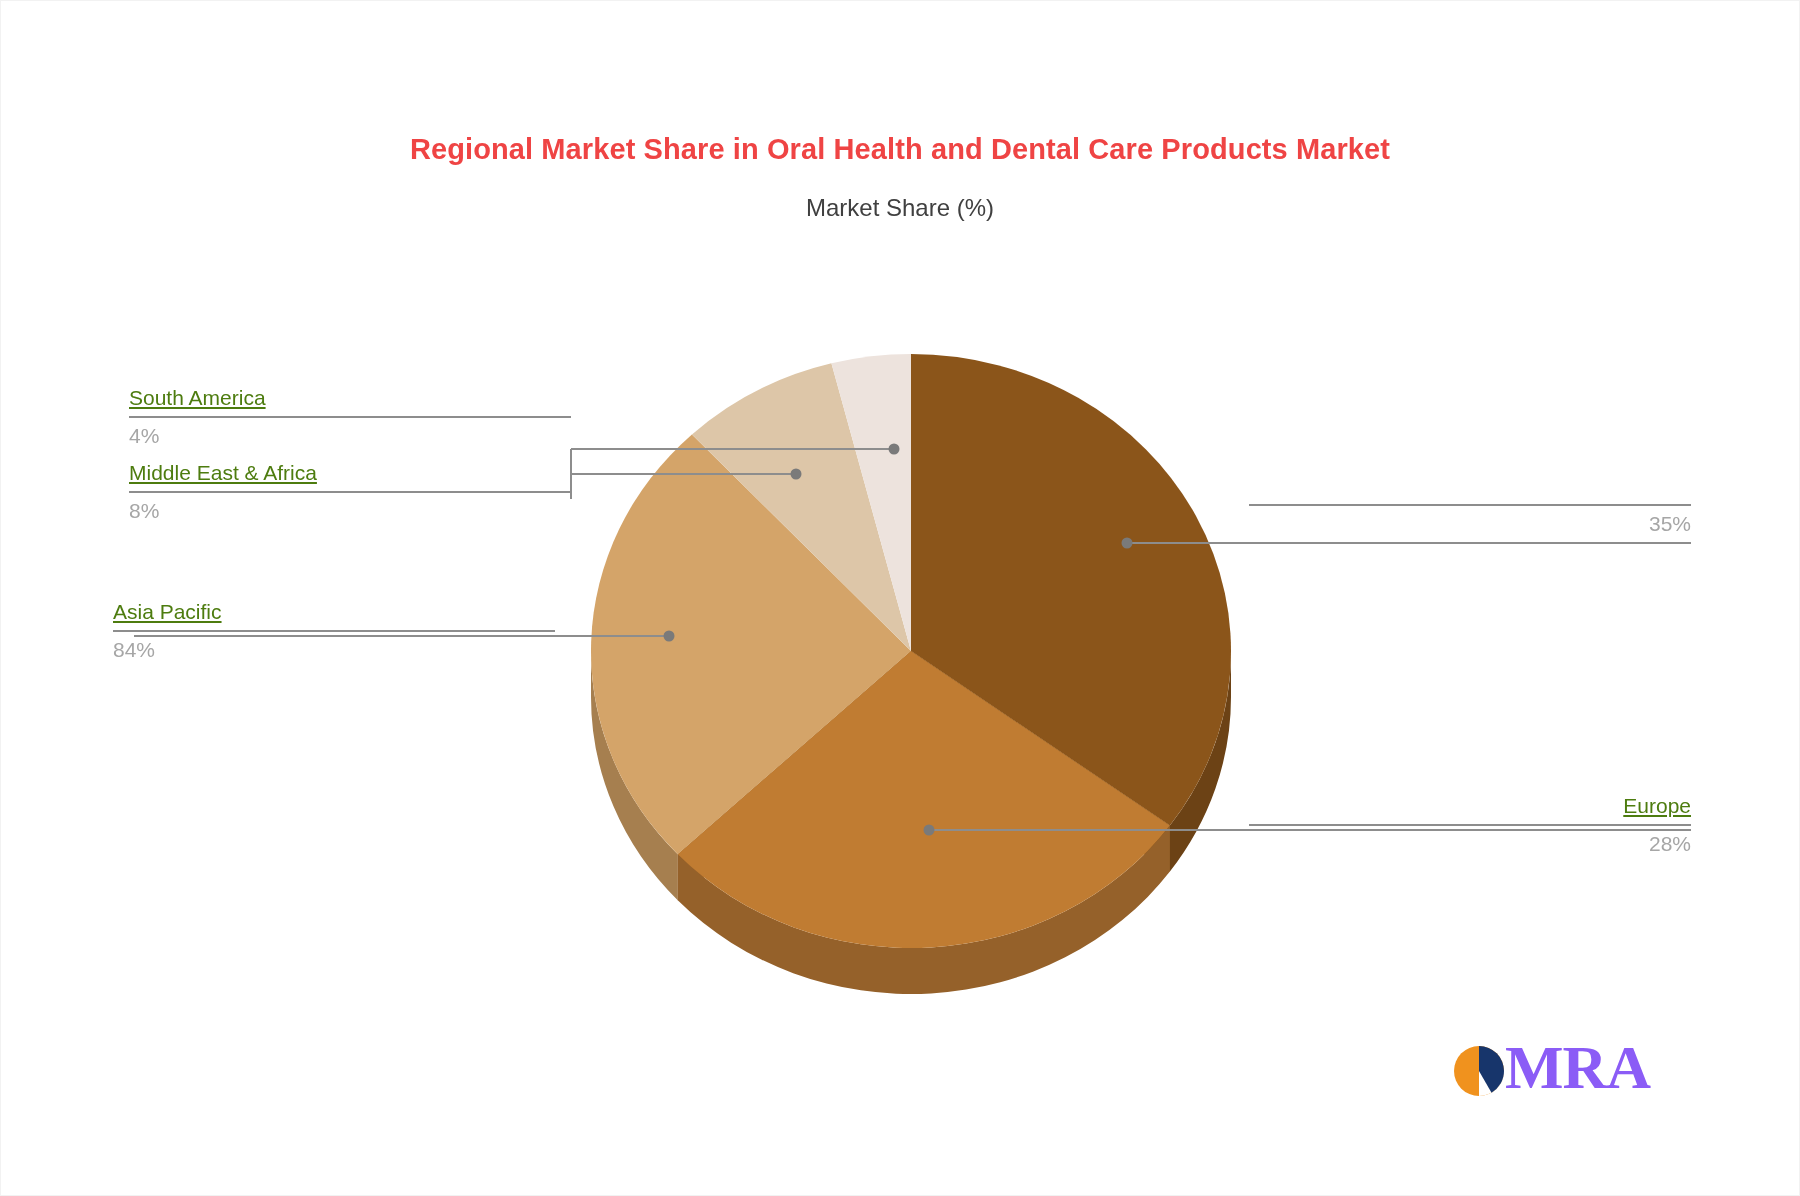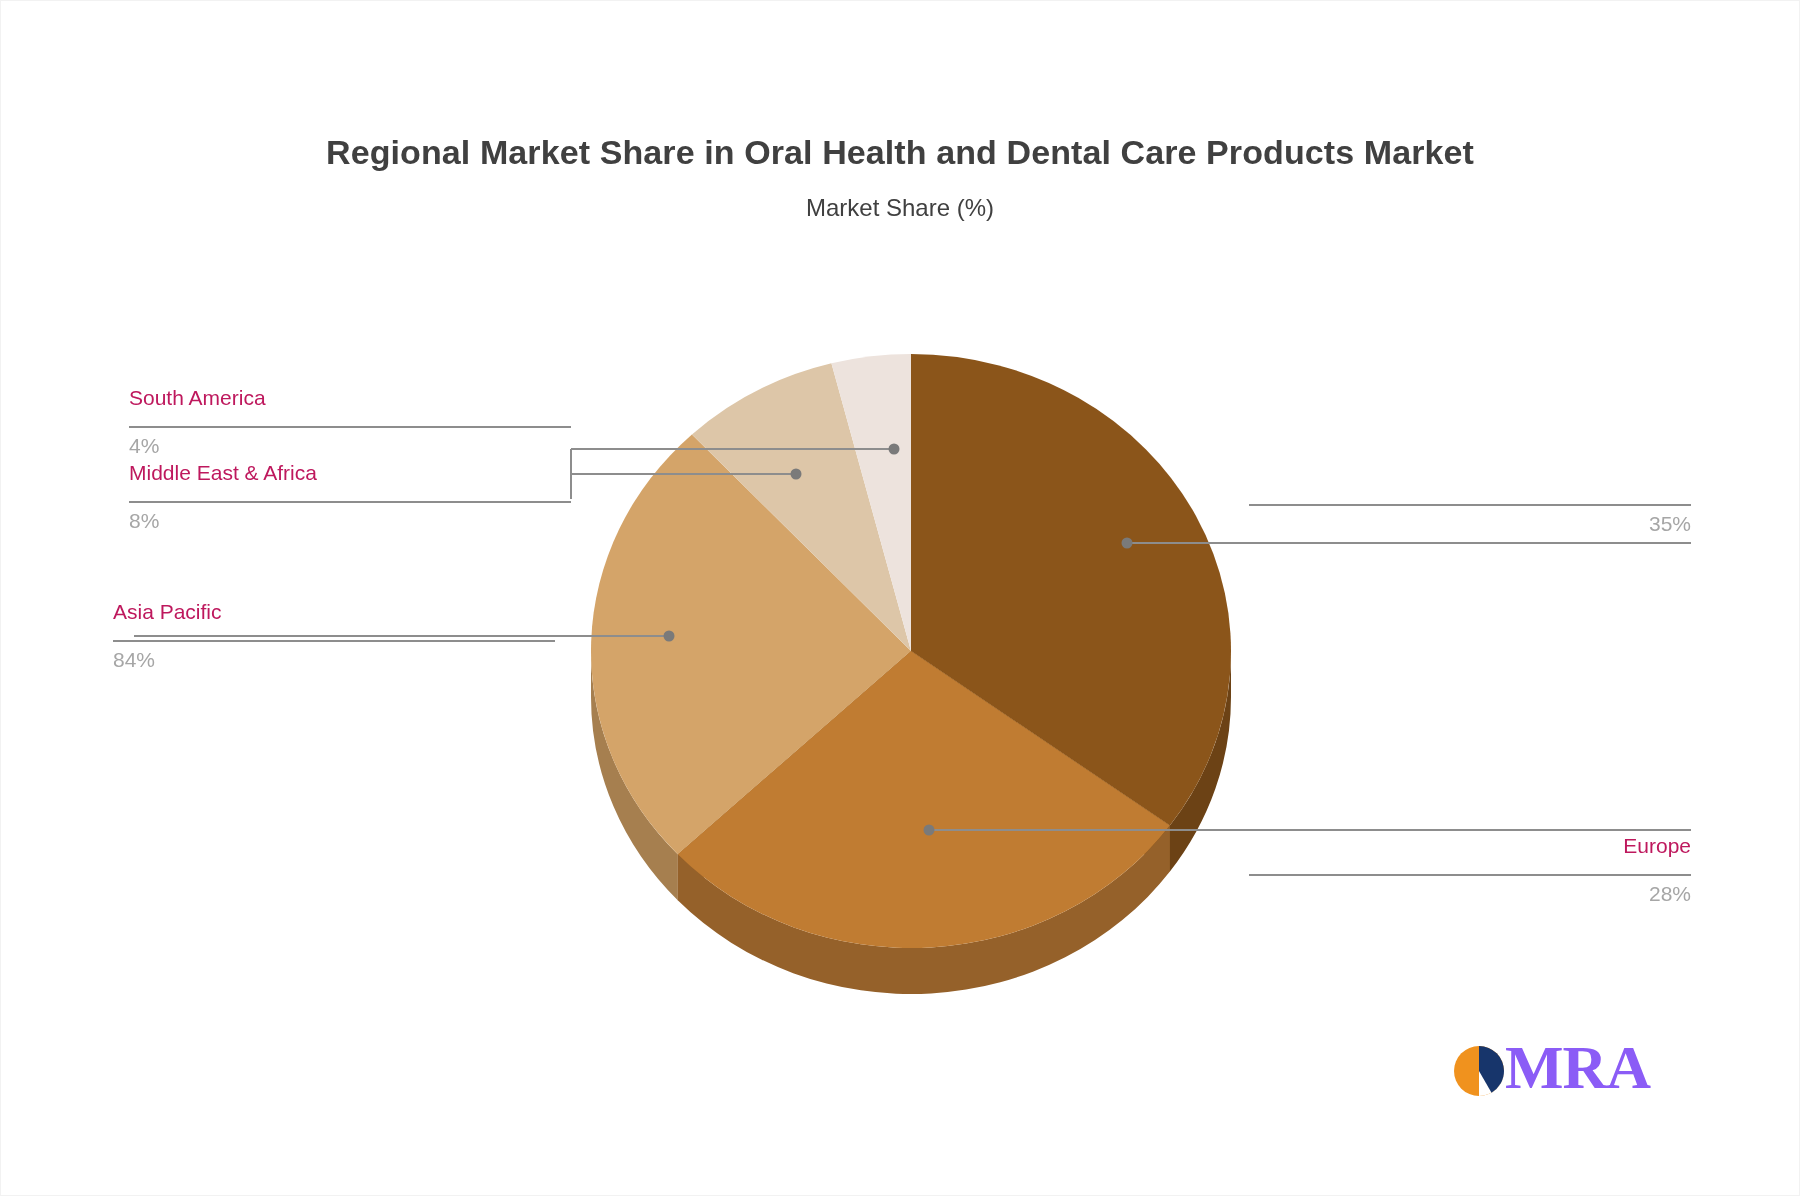--- a/index.html
+++ b/index.html
@@ -18,23 +18,23 @@
     border: 1px solid #f2f2f2;
   }
 
   
   #title {
     position: absolute;
     left: 0;
     right: 0;
     top: 132px;
     text-align: center;
-    font-size: 34px;
+    font-size: 29px;
     font-weight: bold;
-    color: #404040;
+    color: #ef4444;
     letter-spacing: 0.1px;
     white-space: nowrap;
   }
   #subtitle {
     position: absolute;
     left: 0;
     right: 0;
     top: 193px;
     text-align: center;
     font-size: 24px;
@@ -52,24 +52,25 @@
     height: 1196px;
   }
 
   
   .callout {
     position: absolute;
     box-sizing: border-box;
   }
   .callout .lbl {
     font-size: 21px;
-    color: #be185d;
+    color: #4d7c0f;
     line-height: 30px;
     white-space: nowrap;
-    padding-bottom: 13px;
+    padding-bottom: 3px;
+    text-decoration: underline;
   }
   .callout .rule {
     height: 2px;
     background: #8d8d8d;
     width: 100%;
   }
   .callout .pct {
     font-size: 21px;
     color: #a6a6a6;
     line-height: 30px;
@@ -170,21 +171,21 @@
     <div class="lbl">Asia Pacific</div>
     <div class="rule"></div>
     <div class="pct">84%</div>
   </div>
 
   <div class="callout right" style="left:1248px; top:503px; width:442px;">
     <div class="rule"></div>
     <div class="pct">35%</div>
   </div>
 
-  <div class="callout right" style="left:1248px; top:830px; width:442px;">
+  <div class="callout right" style="left:1248px; top:790px; width:442px;">
     <div class="lbl">Europe</div>
     <div class="rule"></div>
     <div class="pct">28%</div>
   </div>
 
   <svg id="logo" viewBox="0 0 200 74">
     <g>
       <circle cx="26" cy="38" r="25" fill="#F0921E"></circle>
       <path d="M 26,13 A 25,25 0 0 1 51,38 L 26,38 Z" fill="#17356B"></path>
       <path d="M 51,38 A 25,25 0 0 1 26,63 L 26,38 Z" fill="#ffffff"></path>

